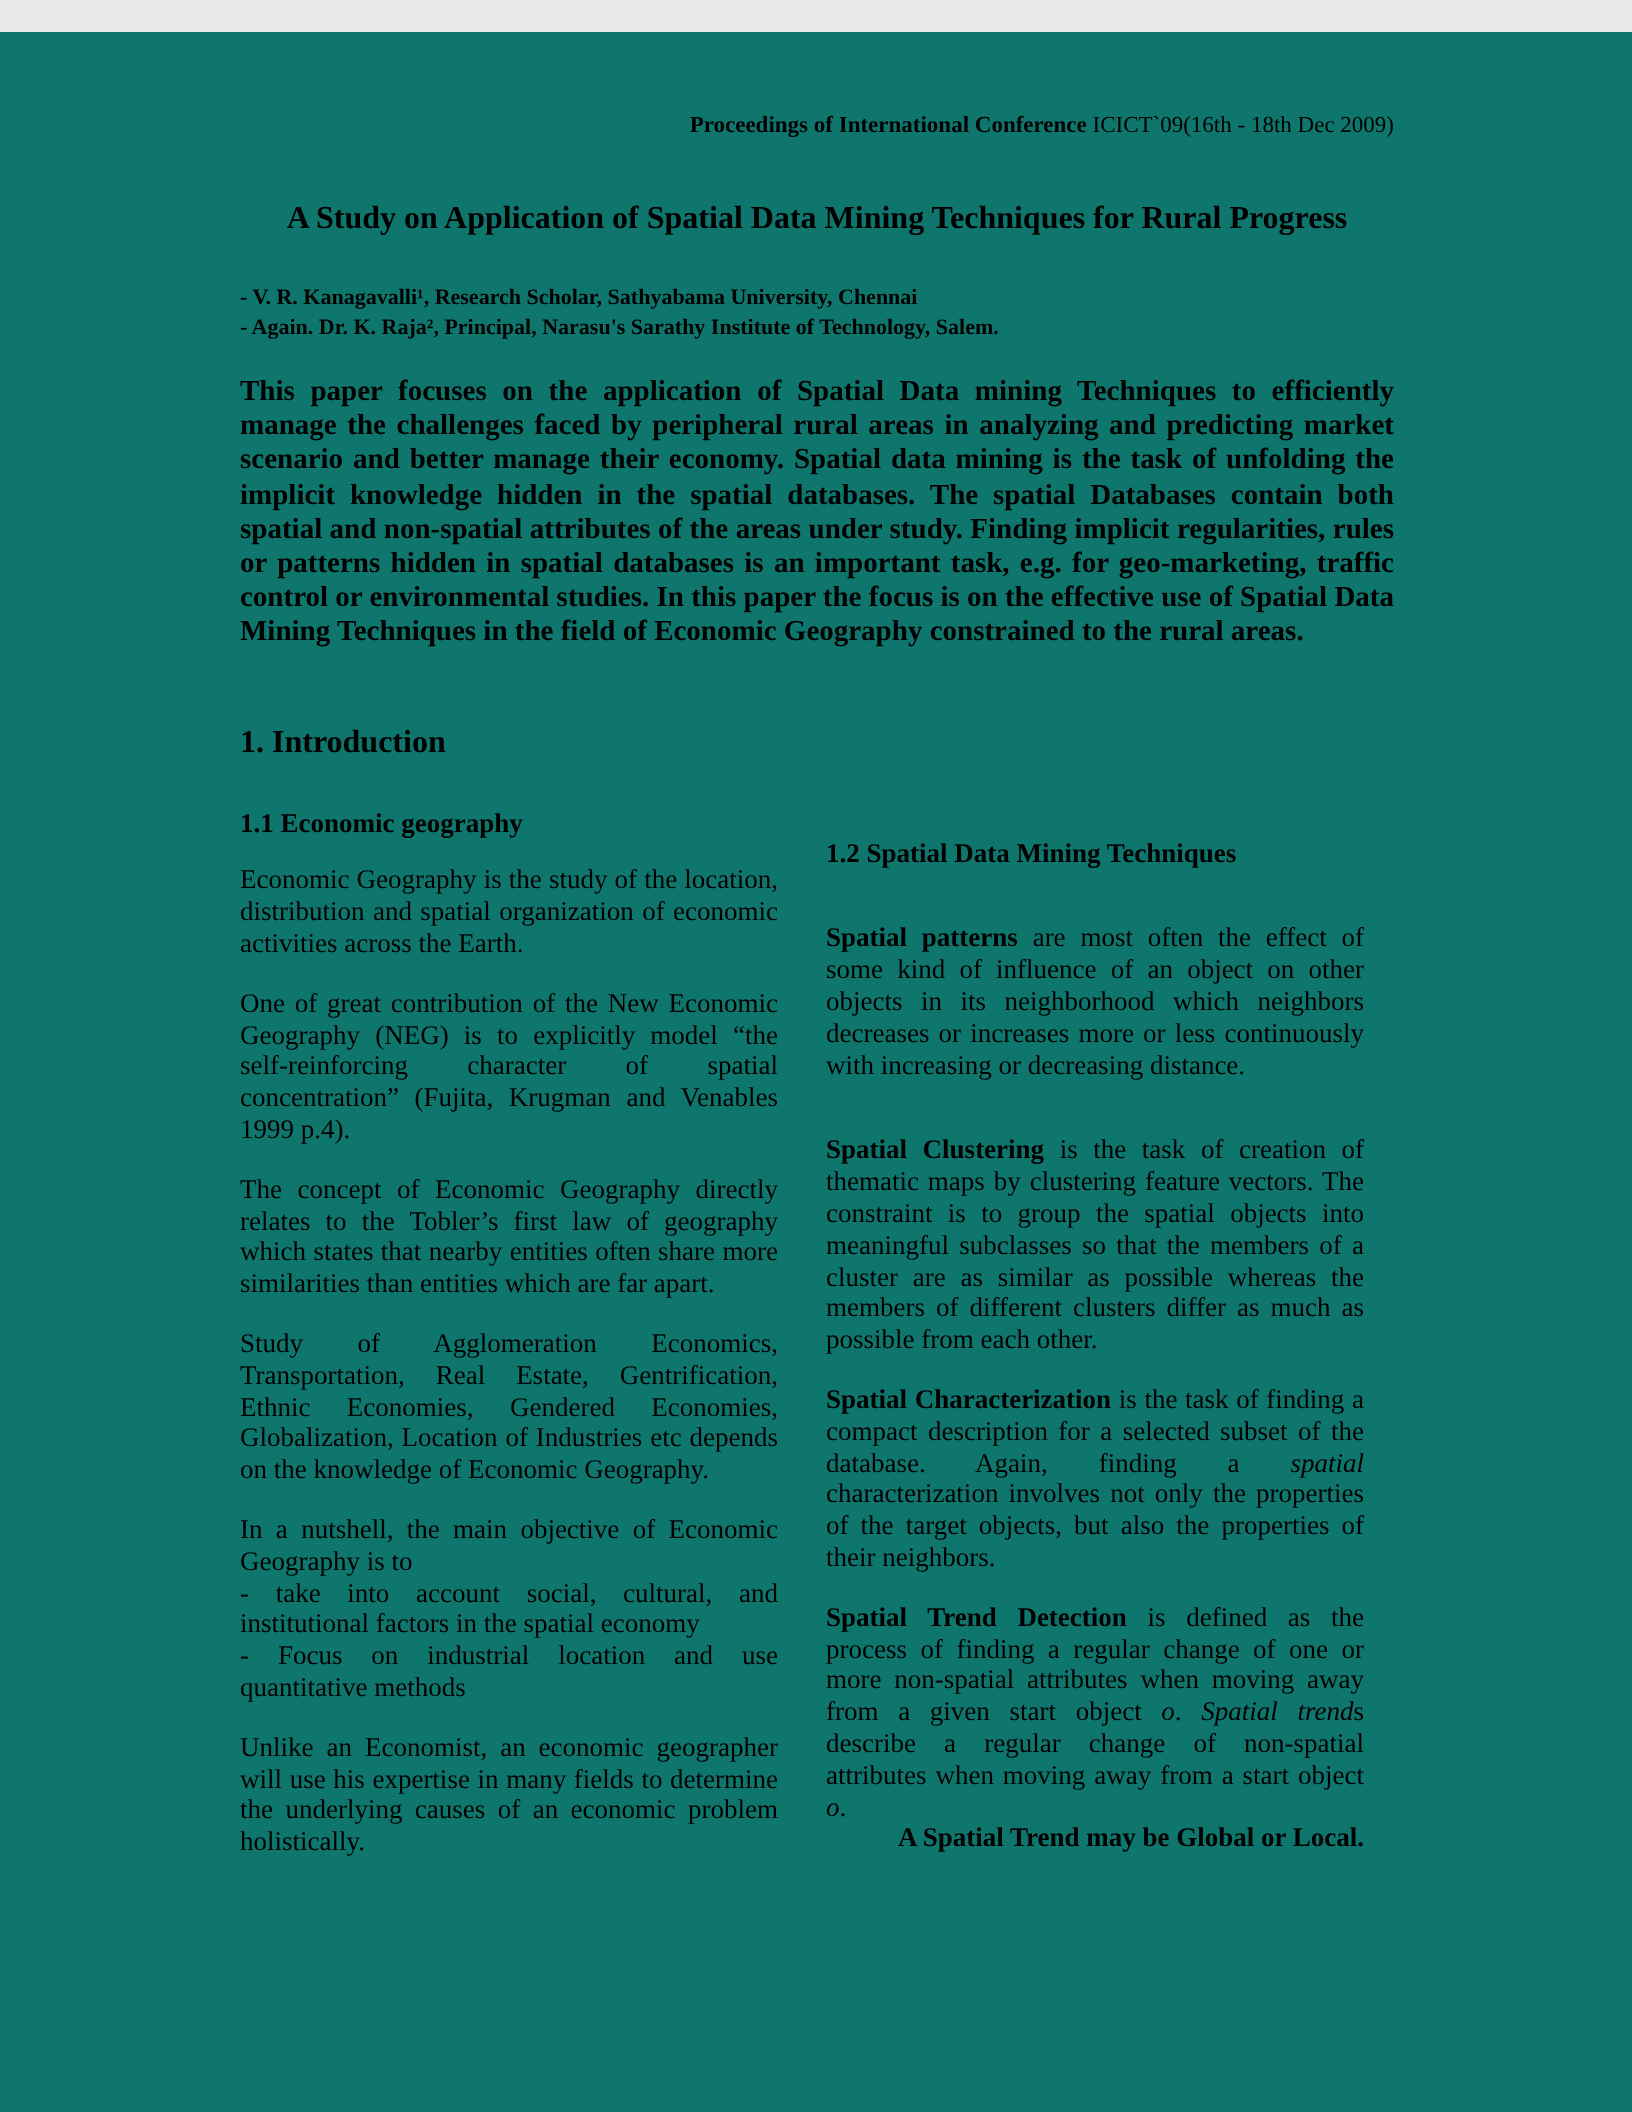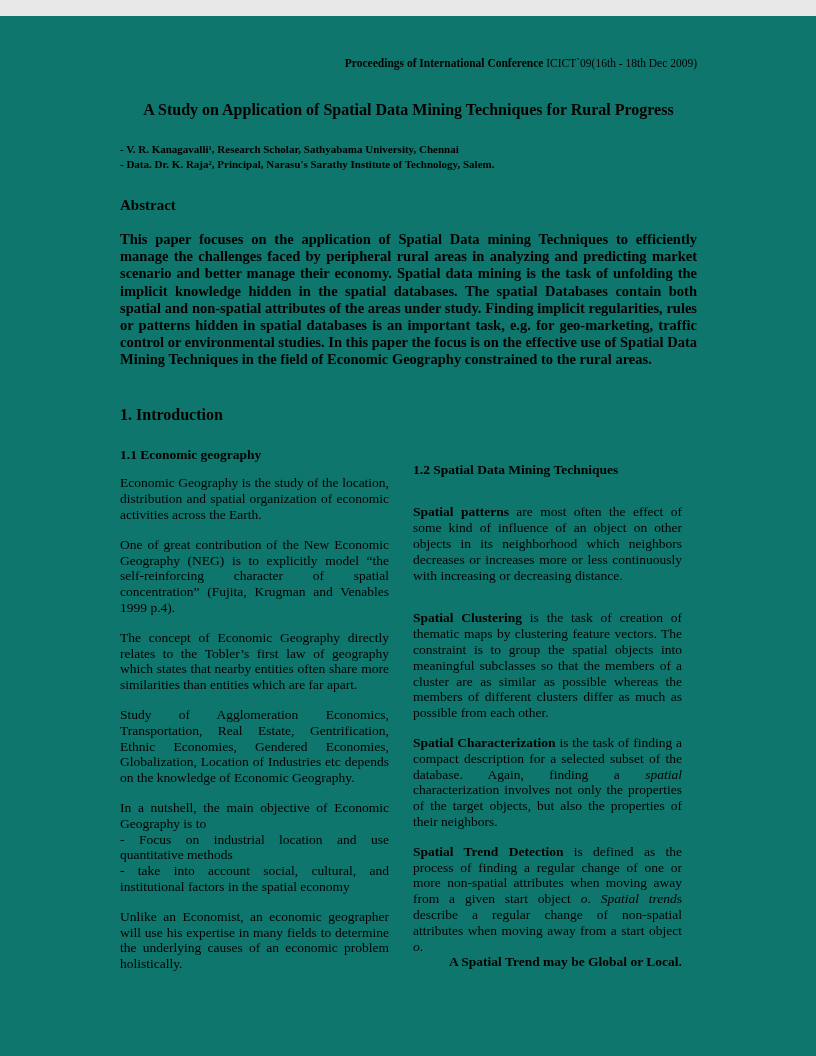--- a/index.html
+++ b/index.html
@@ -81,41 +81,40 @@
 <body>
 
 <div class="page">
 
   <div class="header-line"><span class="hdr-bold">Proceedings of International Conference</span><span> ICICT`09(16th - 18th Dec 2009)</span></div>
 
   <div class="paper-title">A Study on Application of Spatial Data Mining Techniques for Rural Progress</div>
 
   <div class="authors">
     <div>- V. R. Kanagavalli¹, Research Scholar, Sathyabama University, Chennai</div>
-    <div>- Data. Dr. K. Raja², Principal, Narasu's Sarathy Institute of Technology, Salem.</div>
+    <div>- Again. Dr. K. Raja², Principal, Narasu's Sarathy Institute of Technology, Salem.</div>
   </div>
 
-  <div class="abstract-heading">Abstract</div>
 
   <div class="abstract-body">This paper focuses on the application of Spatial Data mining Techniques to efficiently manage the challenges faced by peripheral rural areas in analyzing and predicting market scenario and better manage their economy. Spatial data mining is the task of unfolding the implicit knowledge hidden in the spatial databases. The spatial Databases contain both spatial and non-spatial attributes of the areas under study. Finding implicit regularities, rules or patterns hidden in spatial databases is an important task, e.g. for geo-marketing, traffic control or environmental studies. In this paper the focus is on the effective use of Spatial Data Mining Techniques in the field of Economic Geography constrained to the rural areas.</div>
 
   <div class="intro-heading">1. Introduction</div>
 
   <div class="columns">
 
     <div class="col">
       <div class="col-heading left">1.1 Economic geography</div>
       <p>Economic Geography is the study of the location, distribution and spatial organization of economic activities across the Earth.</p>
       <p>One of great contribution of the New Economic Geography (NEG) is to explicitly model “the self-reinforcing character of spatial concentration” (Fujita, Krugman and Venables 1999 p.4).</p>
       <p>The concept of Economic Geography directly relates to the Tobler’s first law of geography which states that nearby entities often share more similarities than entities which are far apart.</p>
       <p>Study of Agglomeration Economics, Transportation, Real Estate, Gentrification, Ethnic Economies, Gendered Economies, Globalization, Location of Industries etc depends on the knowledge of Economic Geography.</p>
       <p>
           <span class="list-line">In a nutshell, the main objective of Economic Geography is to</span>
+          <span class="list-line">- take into account social, cultural, and institutional factors in the spatial economy</span>
           <span class="list-line">- Focus on industrial location and use quantitative methods</span>
-          <span class="list-line">- take into account social, cultural, and institutional factors in the spatial economy</span>
         </p>
       <p>Unlike an Economist, an economic geographer will use his expertise in many fields to determine the underlying causes of an economic problem holistically.</p>
     </div>
 
     <div class="col">
       <div class="col-heading right">1.2 Spatial Data Mining Techniques</div>
       <p><b class="lead">Spatial patterns</b><span> are most often the effect of some kind of influence of an object on other objects in its neighborhood which neighbors decreases or increases more or less continuously with increasing or decreasing distance.</span></p>
       <p class="extra-gap"><b class="lead">Spatial Clustering</b><span> is the task of creation of thematic maps by clustering feature vectors. The constraint is to group the spatial objects into meaningful subclasses so that the members of a cluster are as similar as possible whereas the members of different clusters differ as much as possible from each other.</span></p>
       <p><b class="lead">Spatial Characterization</b><span> is the task of finding a compact description for a selected subset of the database. Again, finding a </span><i class="emph">spatial</i><span> characterization involves not only the properties of the target objects, but also the properties of their neighbors.</span></p>
       <p><b class="lead">Spatial Trend Detection</b><span> is defined as the process of finding a regular change of one or more non-spatial attributes when moving away from a given start object </span><i class="emph">o</i><span>. </span><i class="emph">Spatial trend</i><span>s describe a regular change of non-spatial attributes when moving away from a start object </span><i class="emph">o</i><span>.</span><span class="plain-line">A Spatial Trend may be Global or Local.</span></p>

